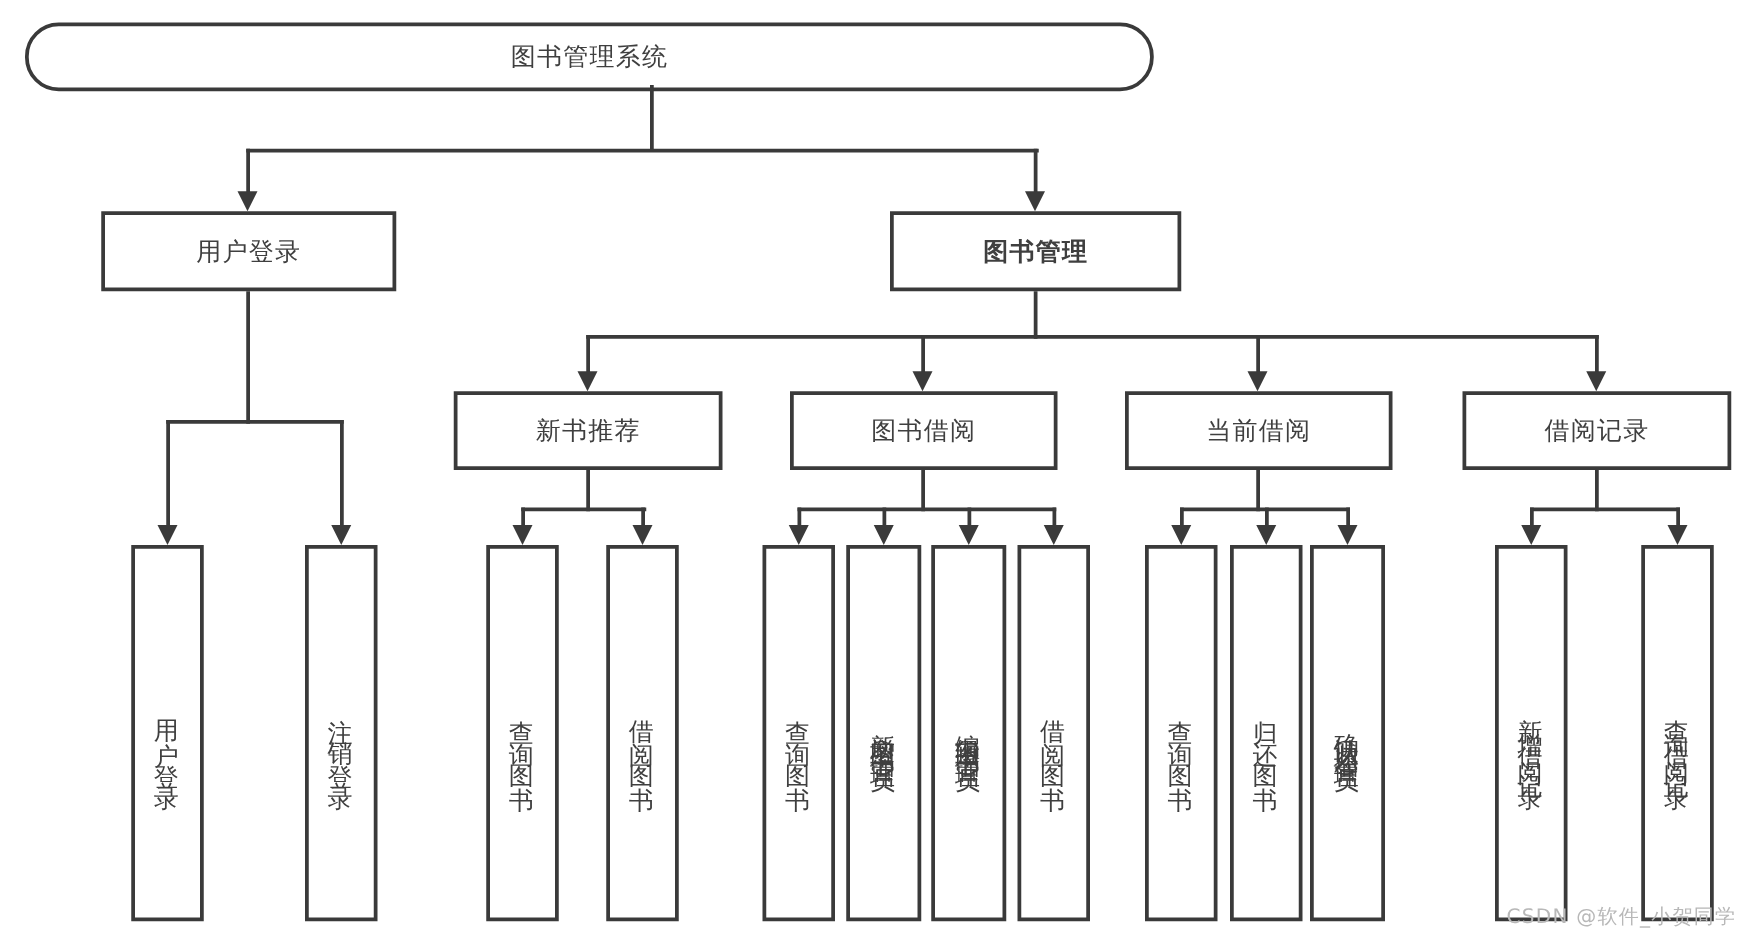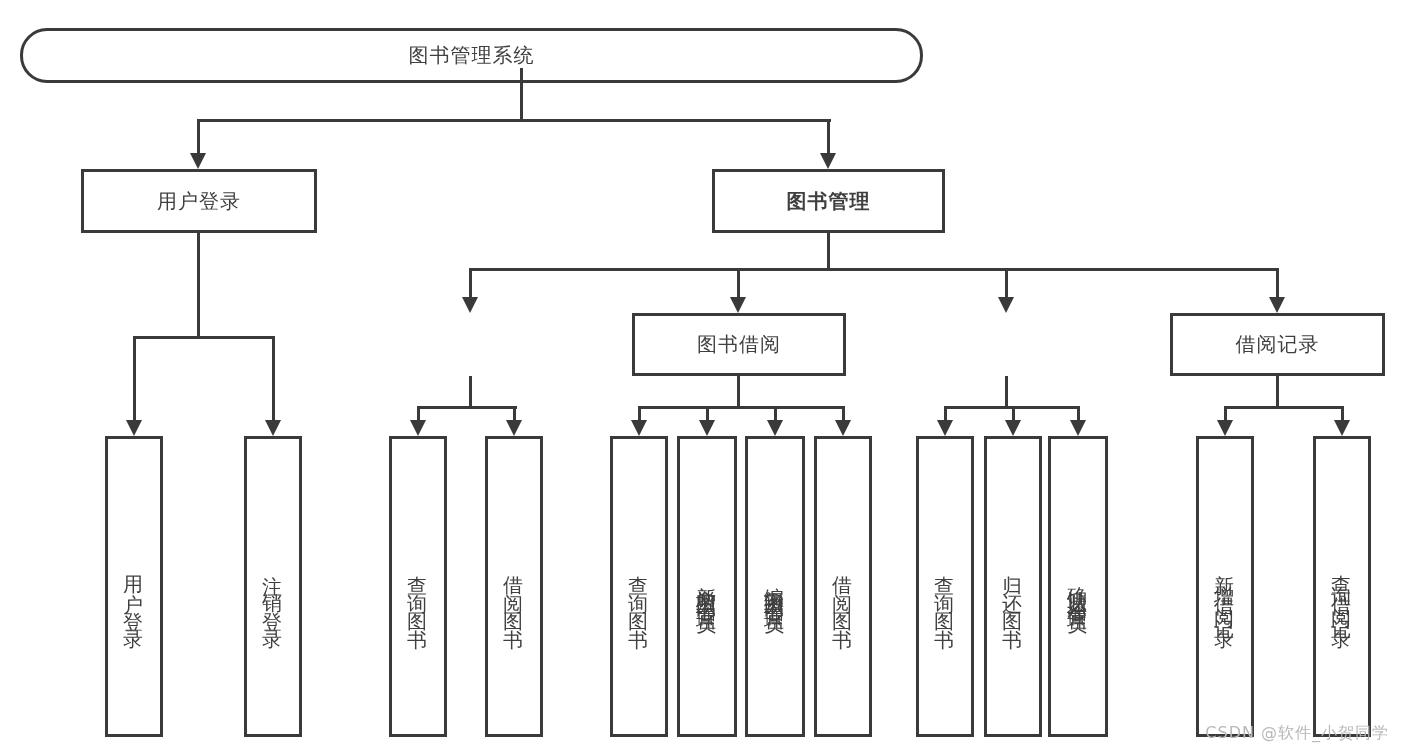--- a/index.html
+++ b/index.html
@@ -51,21 +51,21 @@
     letter-spacing: 1px;
     z-index: 10;
     white-space: nowrap;
   }
 </style>
 </head>
 <body>
 
 <div class="canvas">
 
-  <div class="box" style="left:20px; top:28px; width:903px; height:55px;border-radius:27px;">
+  <div class="box" style="left:20px; top:18px; width:903px; height:55px;border-radius:27px;">
     <span>图书管理系统</span>
   </div>
 
   <div class="vline" style="left:520px; top:68px; height:53px;"></div>
   <div class="hline" style="left:197px; top:119px; width:634px;"></div>
   <div class="vline" style="left:197px; top:119px; height:36px;"></div>
   <div class="arrow" style="left:190px; top:153px;"></div>
   <div class="vline" style="left:827px; top:119px; height:36px;"></div>
   <div class="arrow" style="left:820px; top:153px;"></div>
 
@@ -87,22 +87,28 @@
   <div class="hline" style="left:469px; top:268px; width:810px;"></div>
   <div class="vline" style="left:469px; top:268px; height:31px;"></div>
   <div class="arrow" style="left:462px; top:297px;"></div>
   <div class="vline" style="left:737px; top:268px; height:31px;"></div>
   <div class="arrow" style="left:730px; top:297px;"></div>
   <div class="vline" style="left:1005px; top:268px; height:31px;"></div>
   <div class="arrow" style="left:998px; top:297px;"></div>
   <div class="vline" style="left:1276px; top:268px; height:31px;"></div>
   <div class="arrow" style="left:1269px; top:297px;"></div>
 
+  <div class="box" style="left:363px; top:313px; width:215px; height:63px;">
+    <span>新书推荐</span>
+  </div>
   <div class="box" style="left:632px; top:313px; width:214px; height:63px;text-align:right;">
     <span>图书借阅</span>
+  </div>
+  <div class="box" style="left:900px; top:313px; width:214px; height:63px;">
+    <span>当前借阅</span>
   </div>
   <div class="box" style="left:1170px; top:313px; width:215px; height:63px;">
     <span>借阅记录</span>
   </div>
 
   <div class="vline" style="left:469px; top:376px; height:33px;"></div>
   <div class="hline" style="left:417px; top:406px; width:100px;"></div>
   <div class="vline" style="left:417px; top:406px; height:16px;"></div>
   <div class="arrow" style="left:410px; top:420px;"></div>
   <div class="vline" style="left:513px; top:406px; height:16px;"></div>

